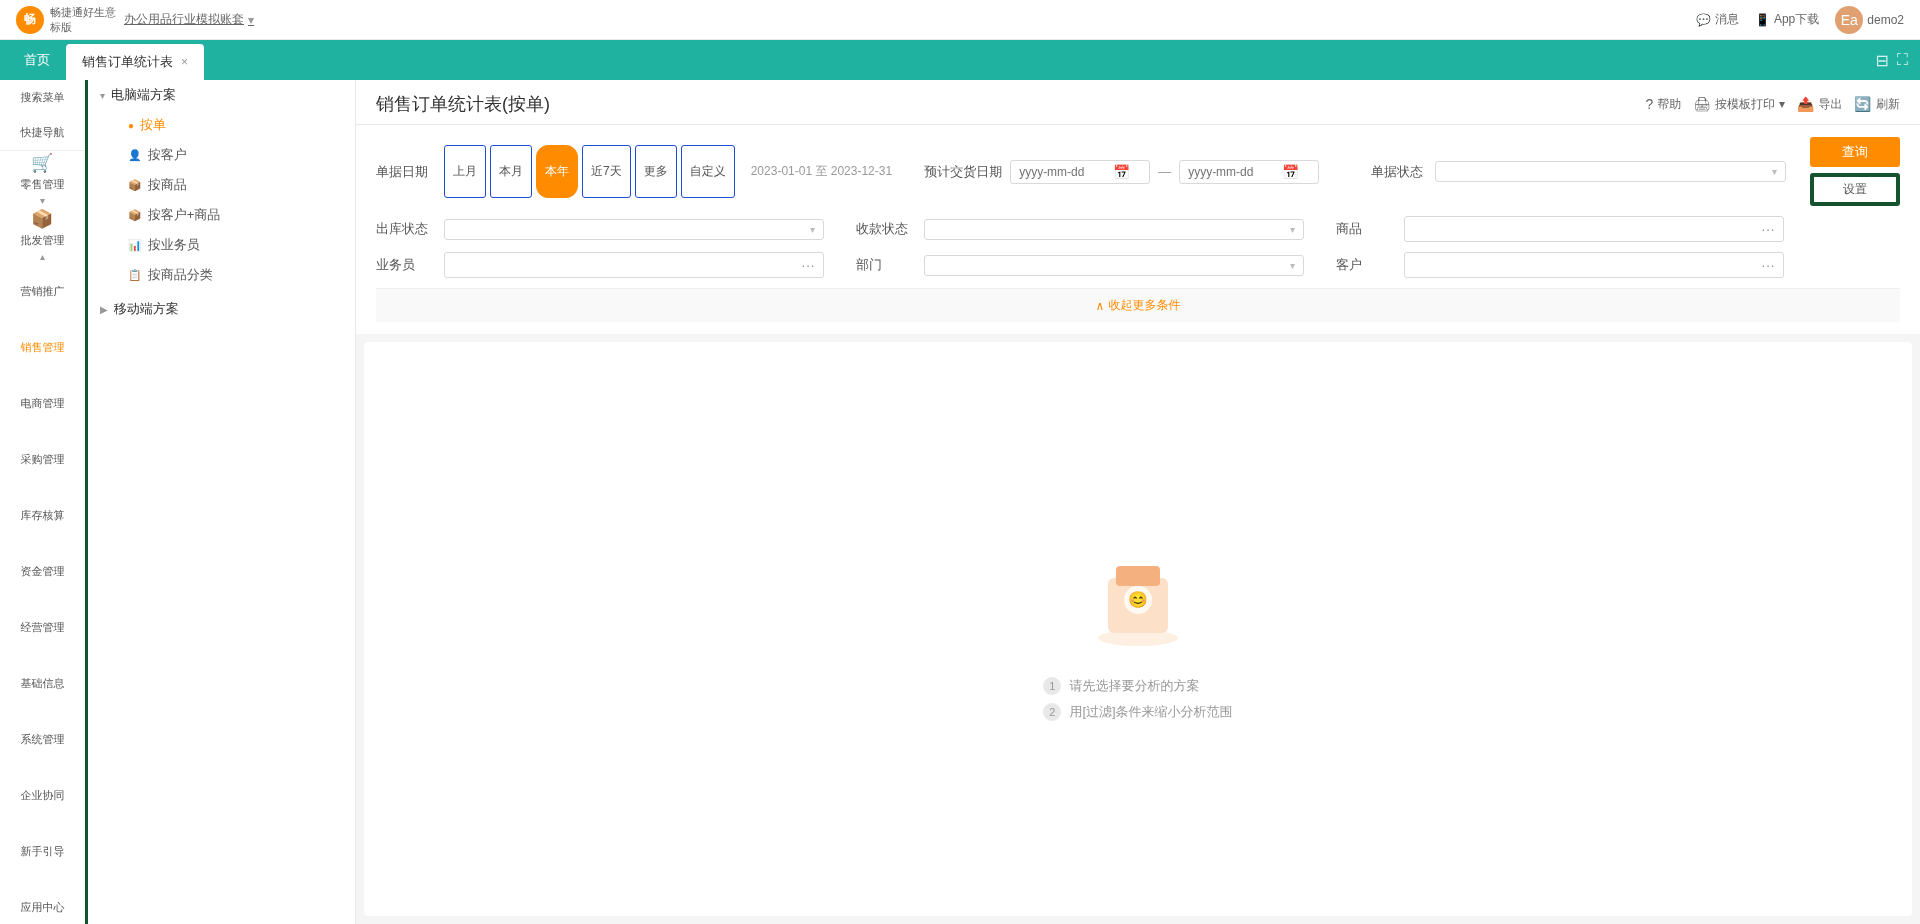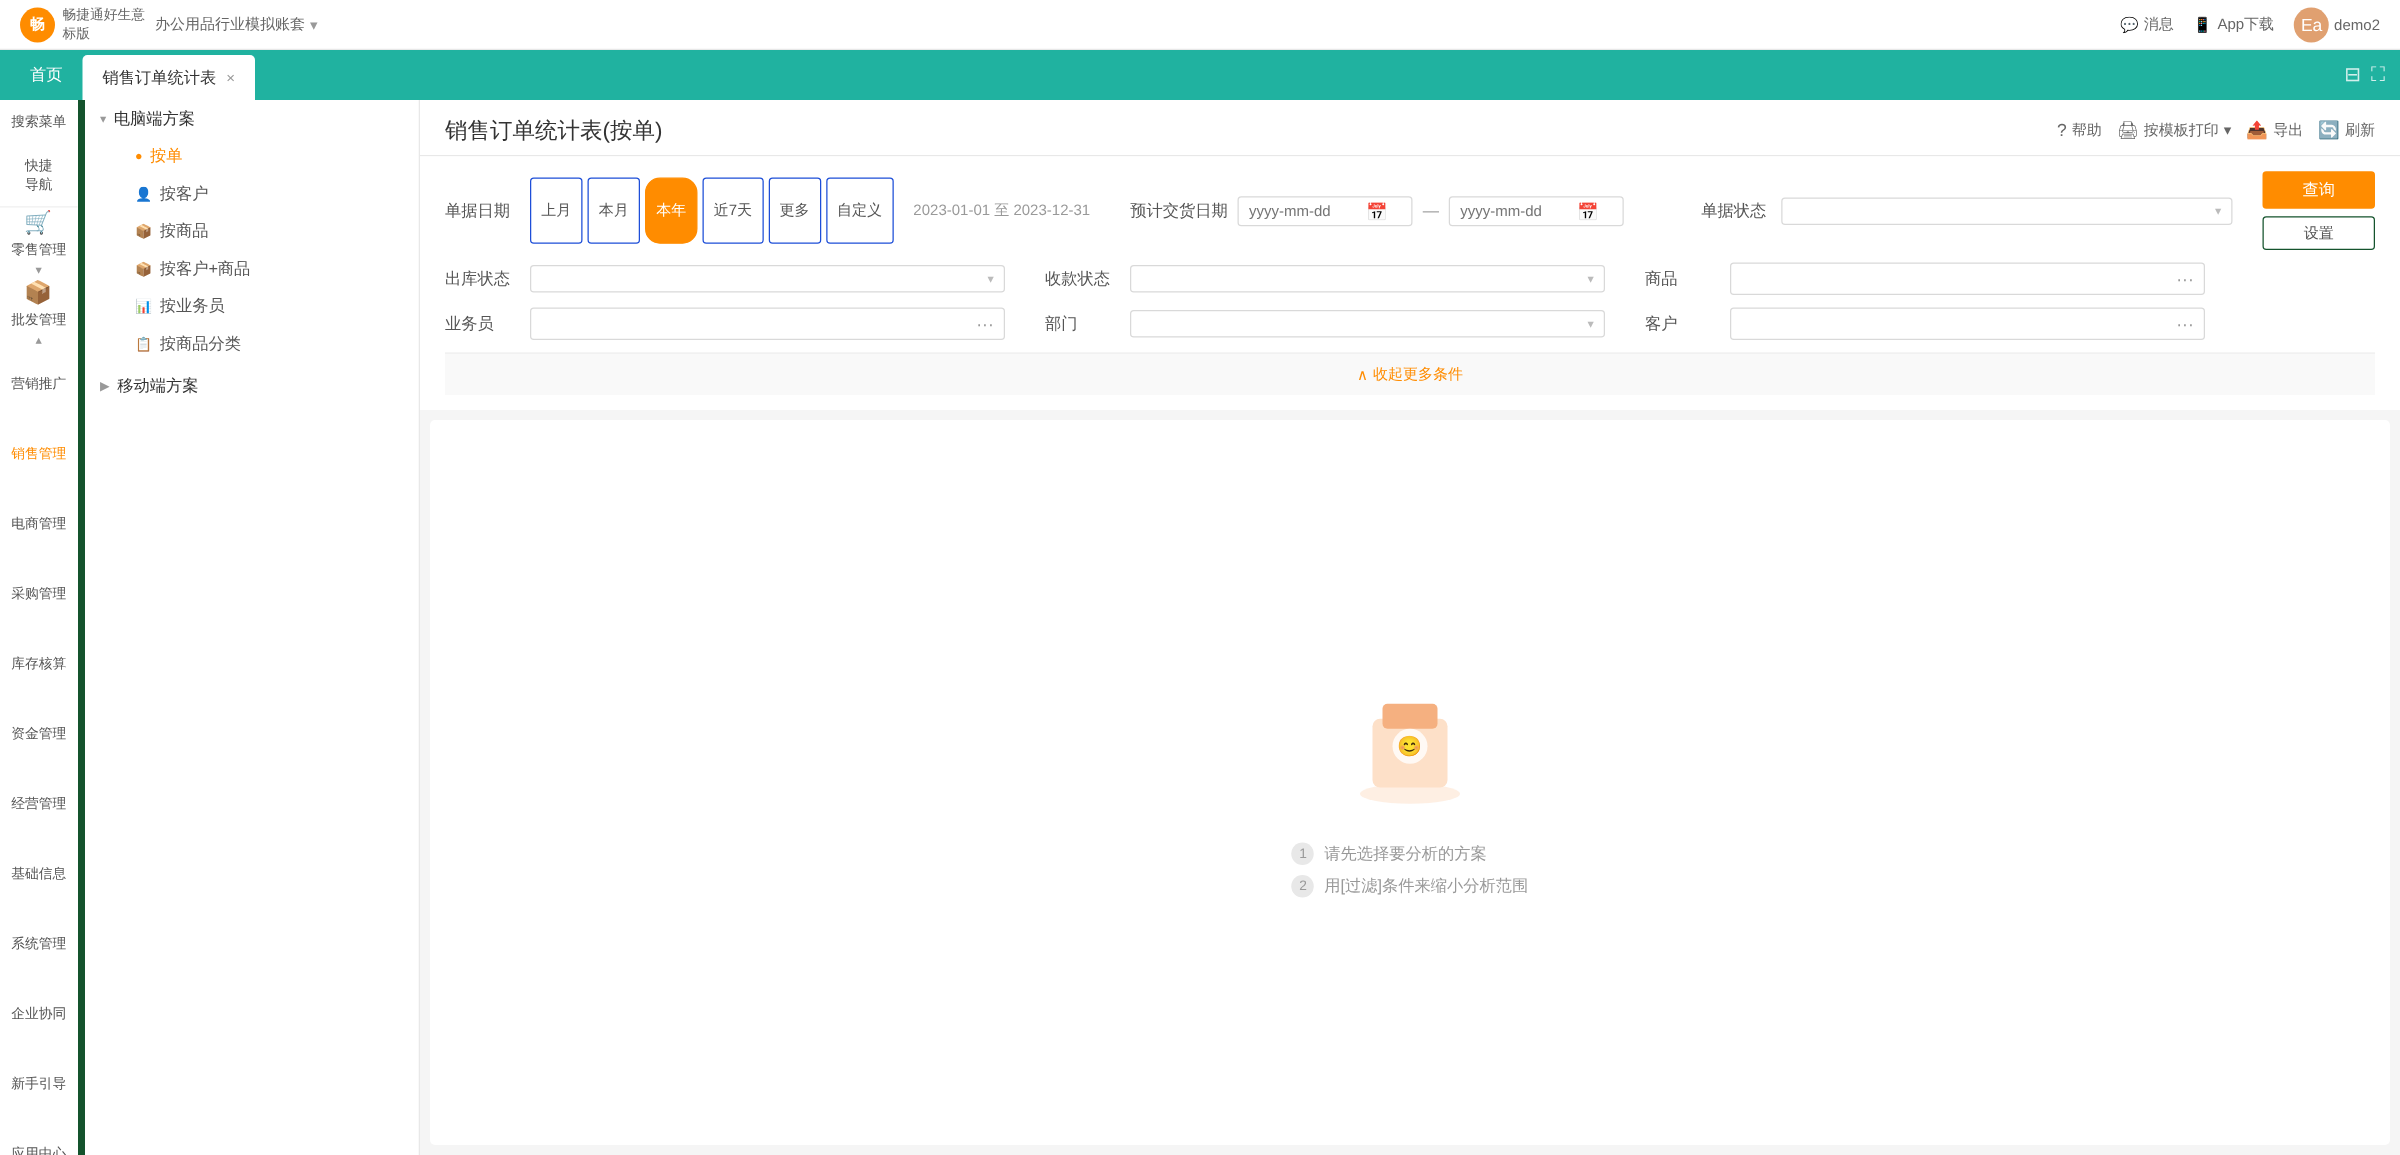--- a/index.html
+++ b/index.html
@@ -4,40 +4,40 @@
   <style>
     * { margin: 0; padding: 0; box-sizing: border-box; }
     body { font-family: 'Microsoft YaHei', Arial, sans-serif; font-size: 13px; background: #f5f5f5; color: #333; width: 1920px; height: 924px; overflow: hidden; display: flex; flex-direction: column; }
 
     
     .top-bar { height: 40px; background: #fff; display: flex; align-items: center; justify-content: space-between; padding: 0 16px; border-bottom: 1px solid #e8e8e8; flex-shrink: 0; }
     .top-bar-left { display: flex; align-items: center; gap: 8px; }
     .logo-area { display: flex; align-items: center; gap: 6px; }
     .logo-icon { width: 28px; height: 28px; background: #ff8c00; border-radius: 50%; display: flex; align-items: center; justify-content: center; color: #fff; font-size: 12px; font-weight: bold; }
     .logo-text { font-size: 11px; color: #666; line-height: 1.3; }
-    .breadcrumb-area { display: flex; align-items: center; gap: 4px; color: #666; font-size: 12px; }
+    .breadcrumb-area { display: flex; align-items: center; gap: 4px; color: #666; font-size: 12px; text-decoration: underline; }
     .breadcrumb-dropdown { color: #999; cursor: pointer; }
     .top-bar-right { display: flex; align-items: center; gap: 16px; }
     .top-bar-action { display: flex; align-items: center; gap: 4px; color: #666; font-size: 12px; cursor: pointer; }
     .avatar { width: 28px; height: 28px; background: #e0a070; border-radius: 50%; display: flex; align-items: center; justify-content: center; color: #fff; font-size: 11px; overflow: hidden; }
 
     
     .tab-bar { height: 40px; background: #20b2a0; display: flex; align-items: center; padding: 0 0 0 8px; flex-shrink: 0; }
     .tab-item { height: 40px; display: flex; align-items: center; padding: 0 16px; font-size: 13px; color: rgba(255,255,255,0.85); cursor: pointer; gap: 8px; }
     .tab-item.home { color: #fff; }
     .tab-item.active { background: #fff; color: #333; border-radius: 4px 4px 0 0; height: 36px; margin-top: 4px; }
     .tab-close { color: #999; font-size: 12px; cursor: pointer; }
     .tab-bar-right { margin-left: auto; display: flex; align-items: center; gap: 8px; padding-right: 12px; }
     .tab-bar-btn { color: #fff; font-size: 16px; cursor: pointer; opacity: 0.8; }
 
     
     .main-layout { display: flex; flex: 1; overflow: hidden; }
 
     
-    .sidebar { width: 68px; background: #fff; border-right: 6px solid #14532d; display: flex; flex-direction: column; overflow-y: auto; flex-shrink: 0; }
+    .sidebar { width: 88px; background: #fff; border-right: 3px solid #14532d; display: flex; flex-direction: column; overflow-y: auto; flex-shrink: 0; }
     .sidebar-item { display: flex; flex-direction: column; align-items: center; justify-content: center; padding: 10px 4px; cursor: pointer; font-size: 12px; color: #555; gap: 3px; min-height: 56px; }
     .sidebar-item.active { color: #ff8c00; }
     .sidebar-item .icon { font-size: 18px; }
     .sidebar-item .label { font-size: 11px; text-align: center; }
     .expand-arrow { font-size: 10px; color: #999; }
     .search-menu { font-size: 11px; color: #555; padding: 10px 4px; text-align: center; cursor: pointer; }
     .shortcut-nav { font-size: 11px; color: #555; padding: 10px 20px; text-align: center; cursor: pointer; border-bottom: 1px solid #f0f0f0; }
 
     
     .content-area { flex: 1; display: flex; overflow: hidden; }
@@ -79,21 +79,21 @@
     .date-input-box { display: flex; align-items: center; border: 1px solid #d9d9d9; border-radius: 3px; padding: 3px 8px; background: #fff; gap: 4px; min-width: 140px; }
     .date-input-box input { border: none; outline: none; font-size: 12px; color: #4c1d95; width: 90px; background: transparent; }
     .date-separator { color: #999; }
 
     
     .collapse-row { display: flex; align-items: center; justify-content: center; padding: 8px; background: #f9f9f9; border-top: 1px solid #eee; cursor: pointer; }
 
     
     .query-btn-group { display: flex; flex-direction: column; gap: 6px; margin-left: auto; padding-left: 12px; }
     .btn-query { background: #ff8c00; color: #fff; border: none; padding: 6px 32px; border-radius: 3px; font-size: 13px; cursor: pointer; }
-    .btn-settings { background: #fff; color: #555; border: 1px solid #14532d; padding: 4px 16px; border-radius: 3px; font-size: 12px; cursor: pointer; }
+    .btn-settings { background: #fff; color: #555; border: 4px solid #14532d; padding: 4px 16px; border-radius: 3px; font-size: 12px; cursor: pointer; }
 
     
     .empty-state { flex: 1; display: flex; flex-direction: column; align-items: center; justify-content: center; gap: 16px; background: #fff; margin: 8px; border-radius: 4px; }
     .empty-tips { display: flex; flex-direction: column; gap: 8px; }
     .empty-tip { display: flex; align-items: center; gap: 8px; font-size: 13px; color: #999; }
     .tip-num { width: 18px; height: 18px; border-radius: 50%; background: #e8e8e8; color: #999; display: flex; align-items: center; justify-content: center; font-size: 11px; }
 
     .calendar-icon { color: #ff8c00; font-size: 14px; cursor: pointer; }
   </style>
 </head>

